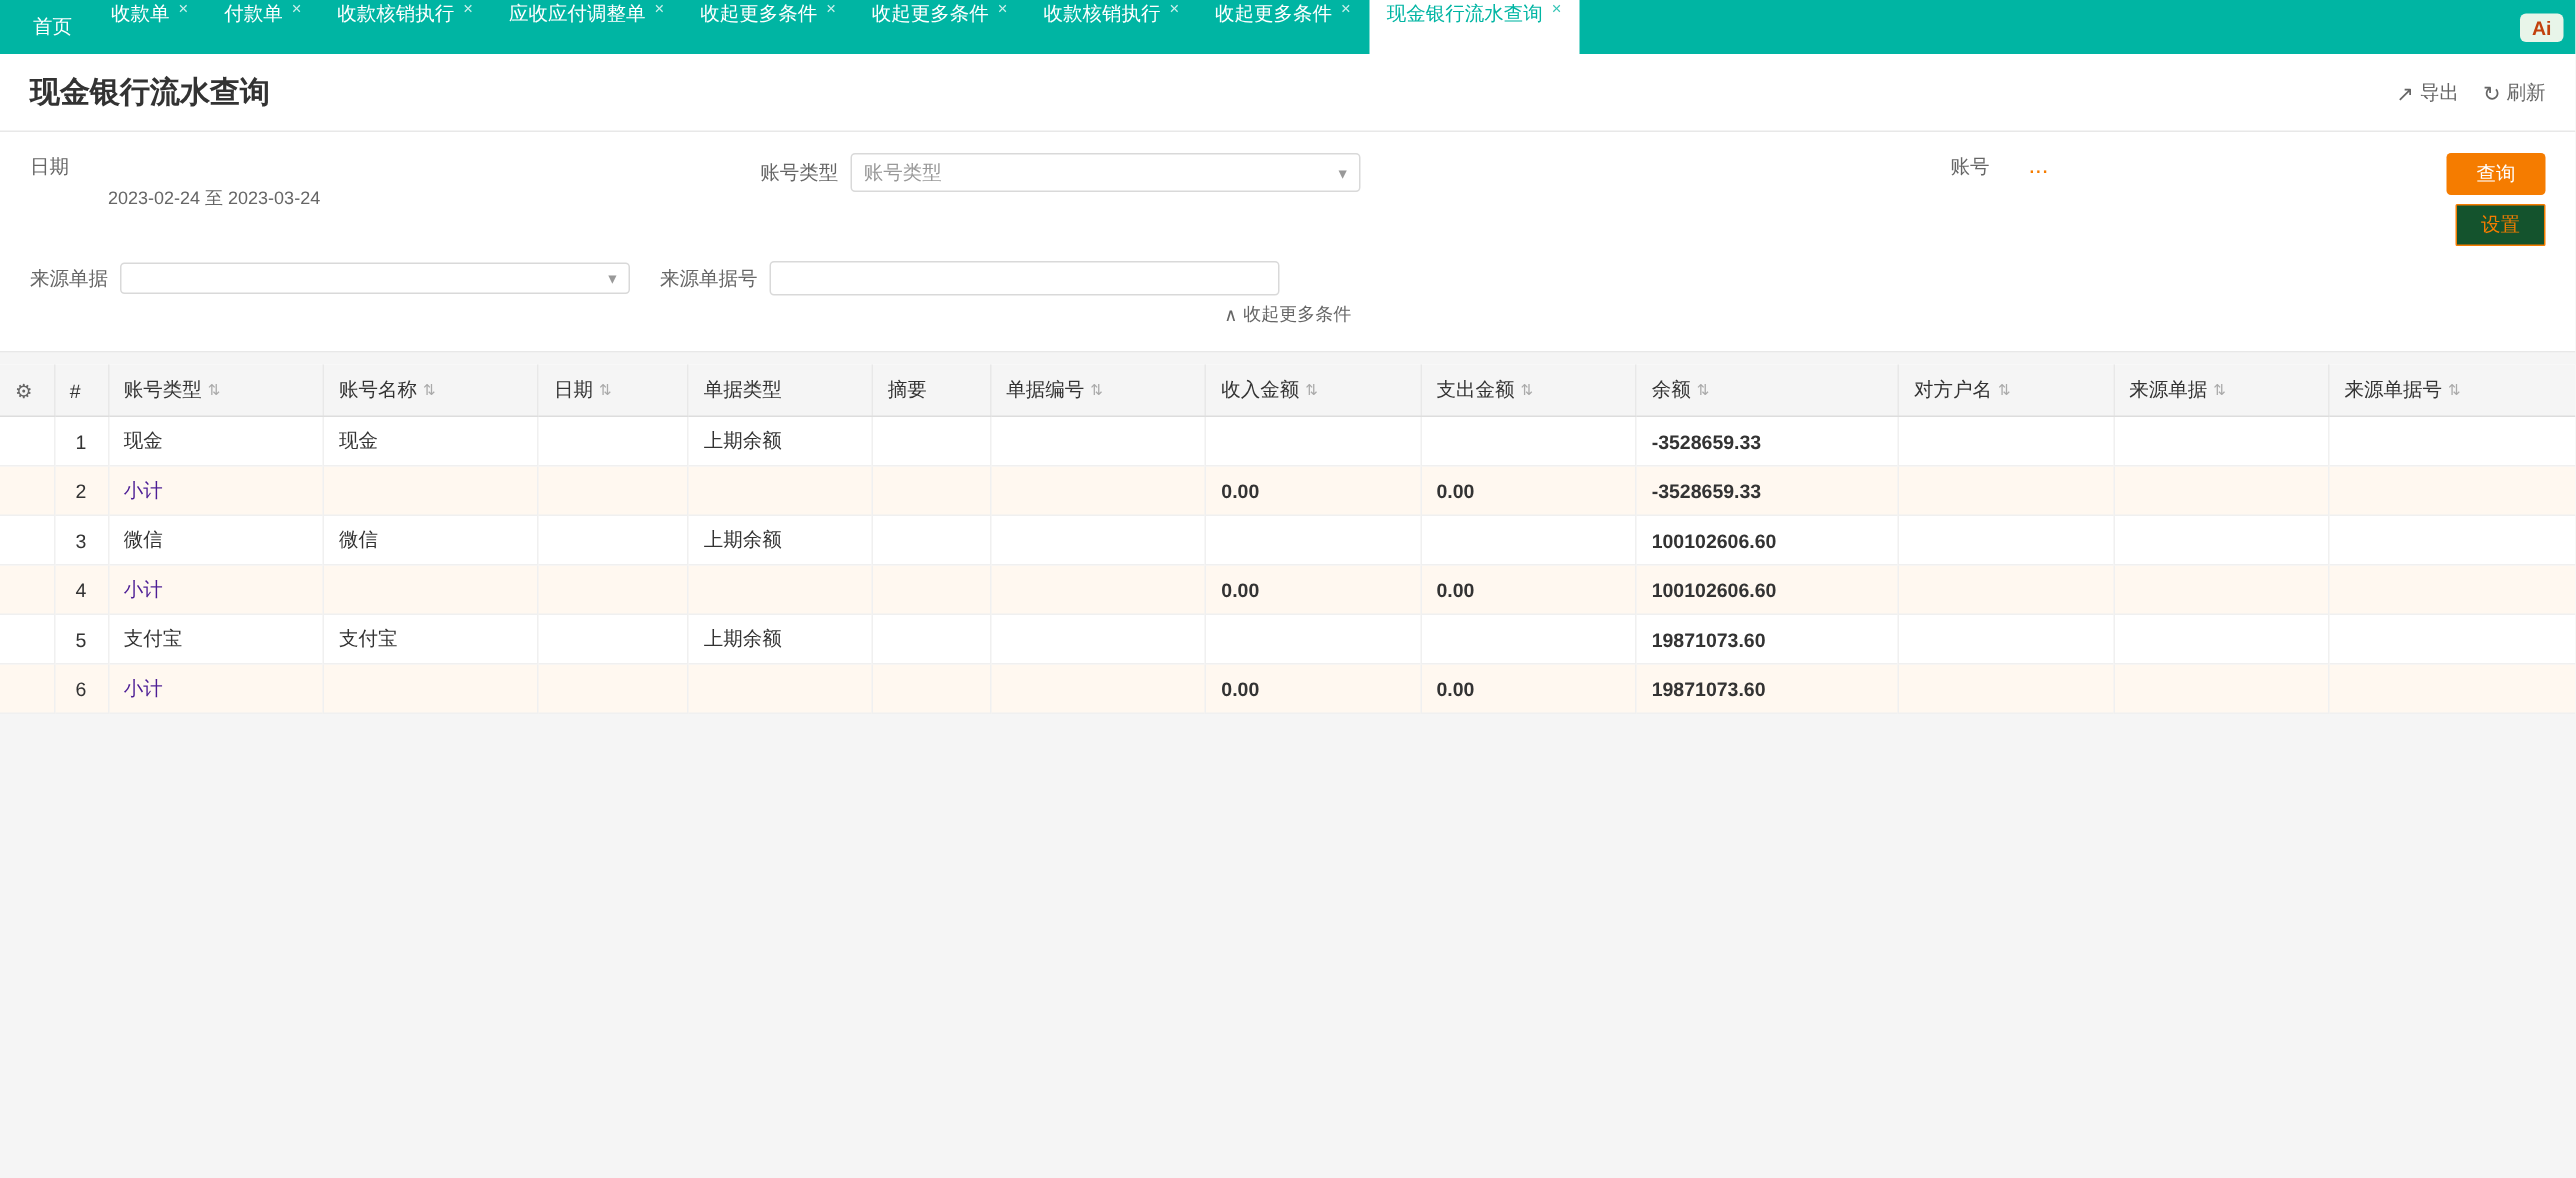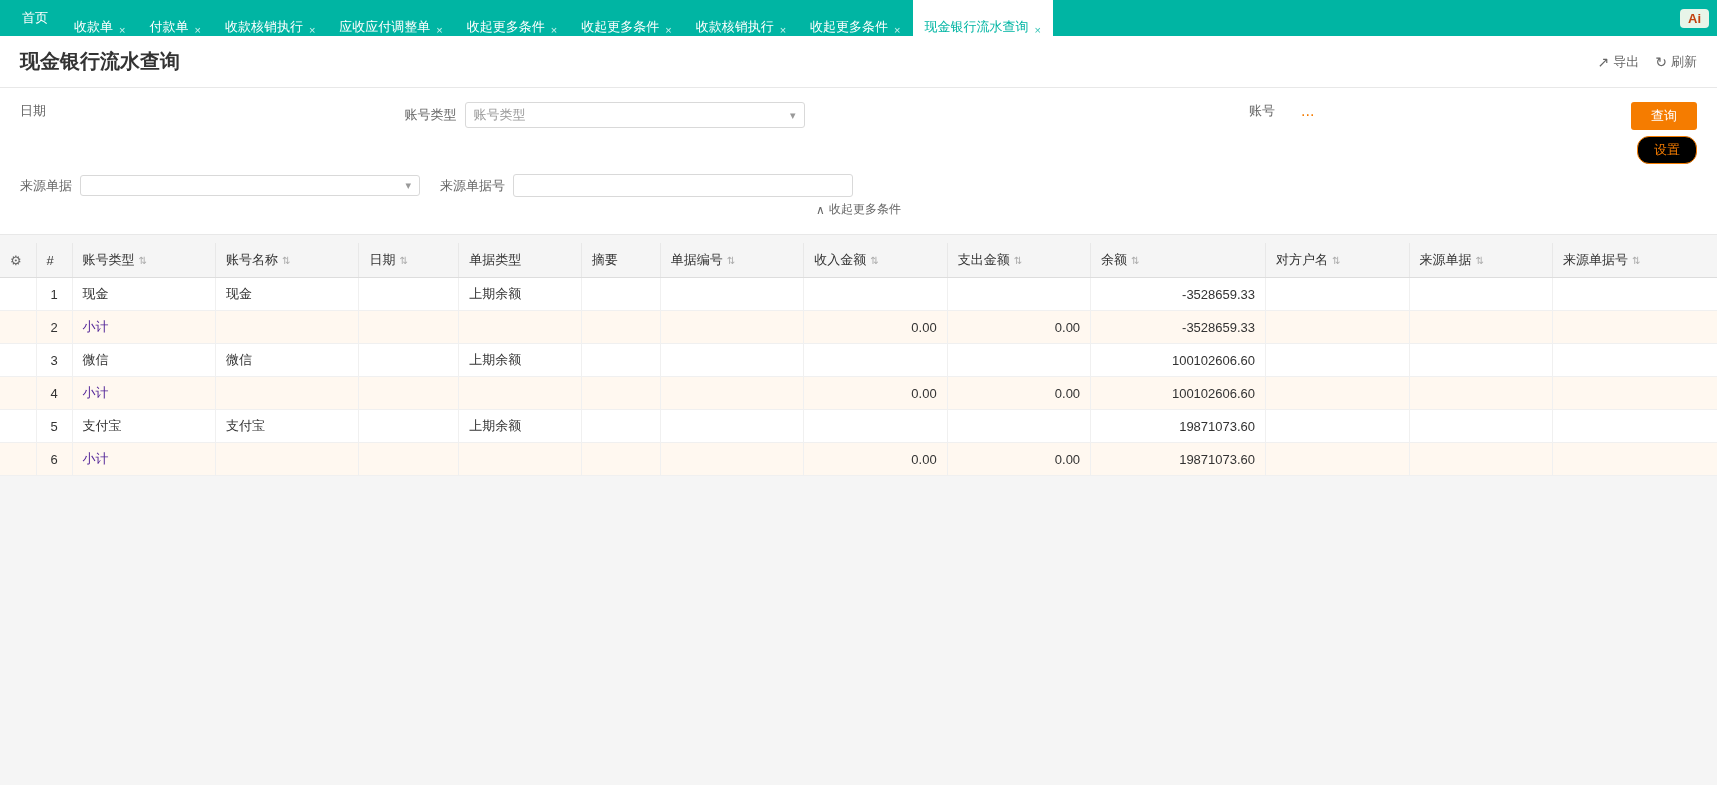--- a/index.html
+++ b/index.html
@@ -12,21 +12,21 @@
       align-items: center;
       height: 36px;
       padding: 8px 8px;
       overflow: hidden;
     }
     .nav-item {
       color: #fff;
       padding: 0 12px;
       height: 36px;
       display: flex;
-      align-items: flex-end;
+      align-items: flex-start;
       cursor: pointer;
       white-space: nowrap;
       font-size: 13px;
       position: relative;
     }
     .nav-item.active {
       background: #fff;
       color: #00b5a3;
     }
     .nav-item .close-x {
@@ -142,24 +142,24 @@
     .query-btn {
       background: #f57c00;
       color: #fff;
       border: none;
       border-radius: 3px;
       padding: 5px 20px;
       cursor: pointer;
       font-size: 13px;
     }
     .settings-btn {
-      background: #000000;
+      background: #14532d;
       color: #f57c00;
       border: 1px solid #f57c00;
-      border-radius: 12px;
+      border-radius: 1px;
       padding: 4px 16px;
       cursor: pointer;
       font-size: 13px;
     }
     .collapse-bar {
       display: flex;
       justify-content: center;
       align-items: center;
       padding: 4px 0 2px;
       cursor: pointer;
@@ -209,21 +209,21 @@
     tbody tr.subtotal {
       background: #fff8f0;
     }
     tbody td {
       padding: 7px 10px;
       color: #333;
       border-right: 1px solid #f0f0f0;
     }
     tbody td:last-child { border-right: none; }
     .td-orange { color: #4c1d95; }
-    .td-number { text-align: right; }
+    .td-number { text-align: left; font-weight: bold; }
     .td-center { text-align: center; }
     .gear-icon { color: #666; cursor: pointer; }
     .ai-badge {
       background: #e8f5e9;
       color: #c2410c;
       border-radius: 4px;
       padding: 2px 8px;
       font-size: 13px;
       font-weight: bold;
       cursor: pointer;
@@ -291,20 +291,23 @@
   </div>
 </div>
 
 <div class="filter-area">
 
   <div style="display:flex; align-items:flex-start; justify-content:space-between; gap:16px;">
     <div style="display:flex; flex-direction:column; gap:4px;">
       <div style="display:flex; align-items:center; gap:8px;">
         <span class="filter-label">日期</span>
       </div>
+      <div style="display:flex; align-items:center; gap:8px; margin-left:48px;">
+        <span class="date-range">2023-02-24 至 2023-03-24</span>
+      </div>
     </div>
 
     <div style="display:flex; align-items:center; gap:8px; flex:1; max-width:500px; margin-left:40px;">
       <span class="filter-label">账号类型</span>
       <div class="filter-select filter-select-wide">
         <span class="filter-select-label">账号类型</span>
         <span class="chevron">▾</span>
       </div>
     </div>
 

